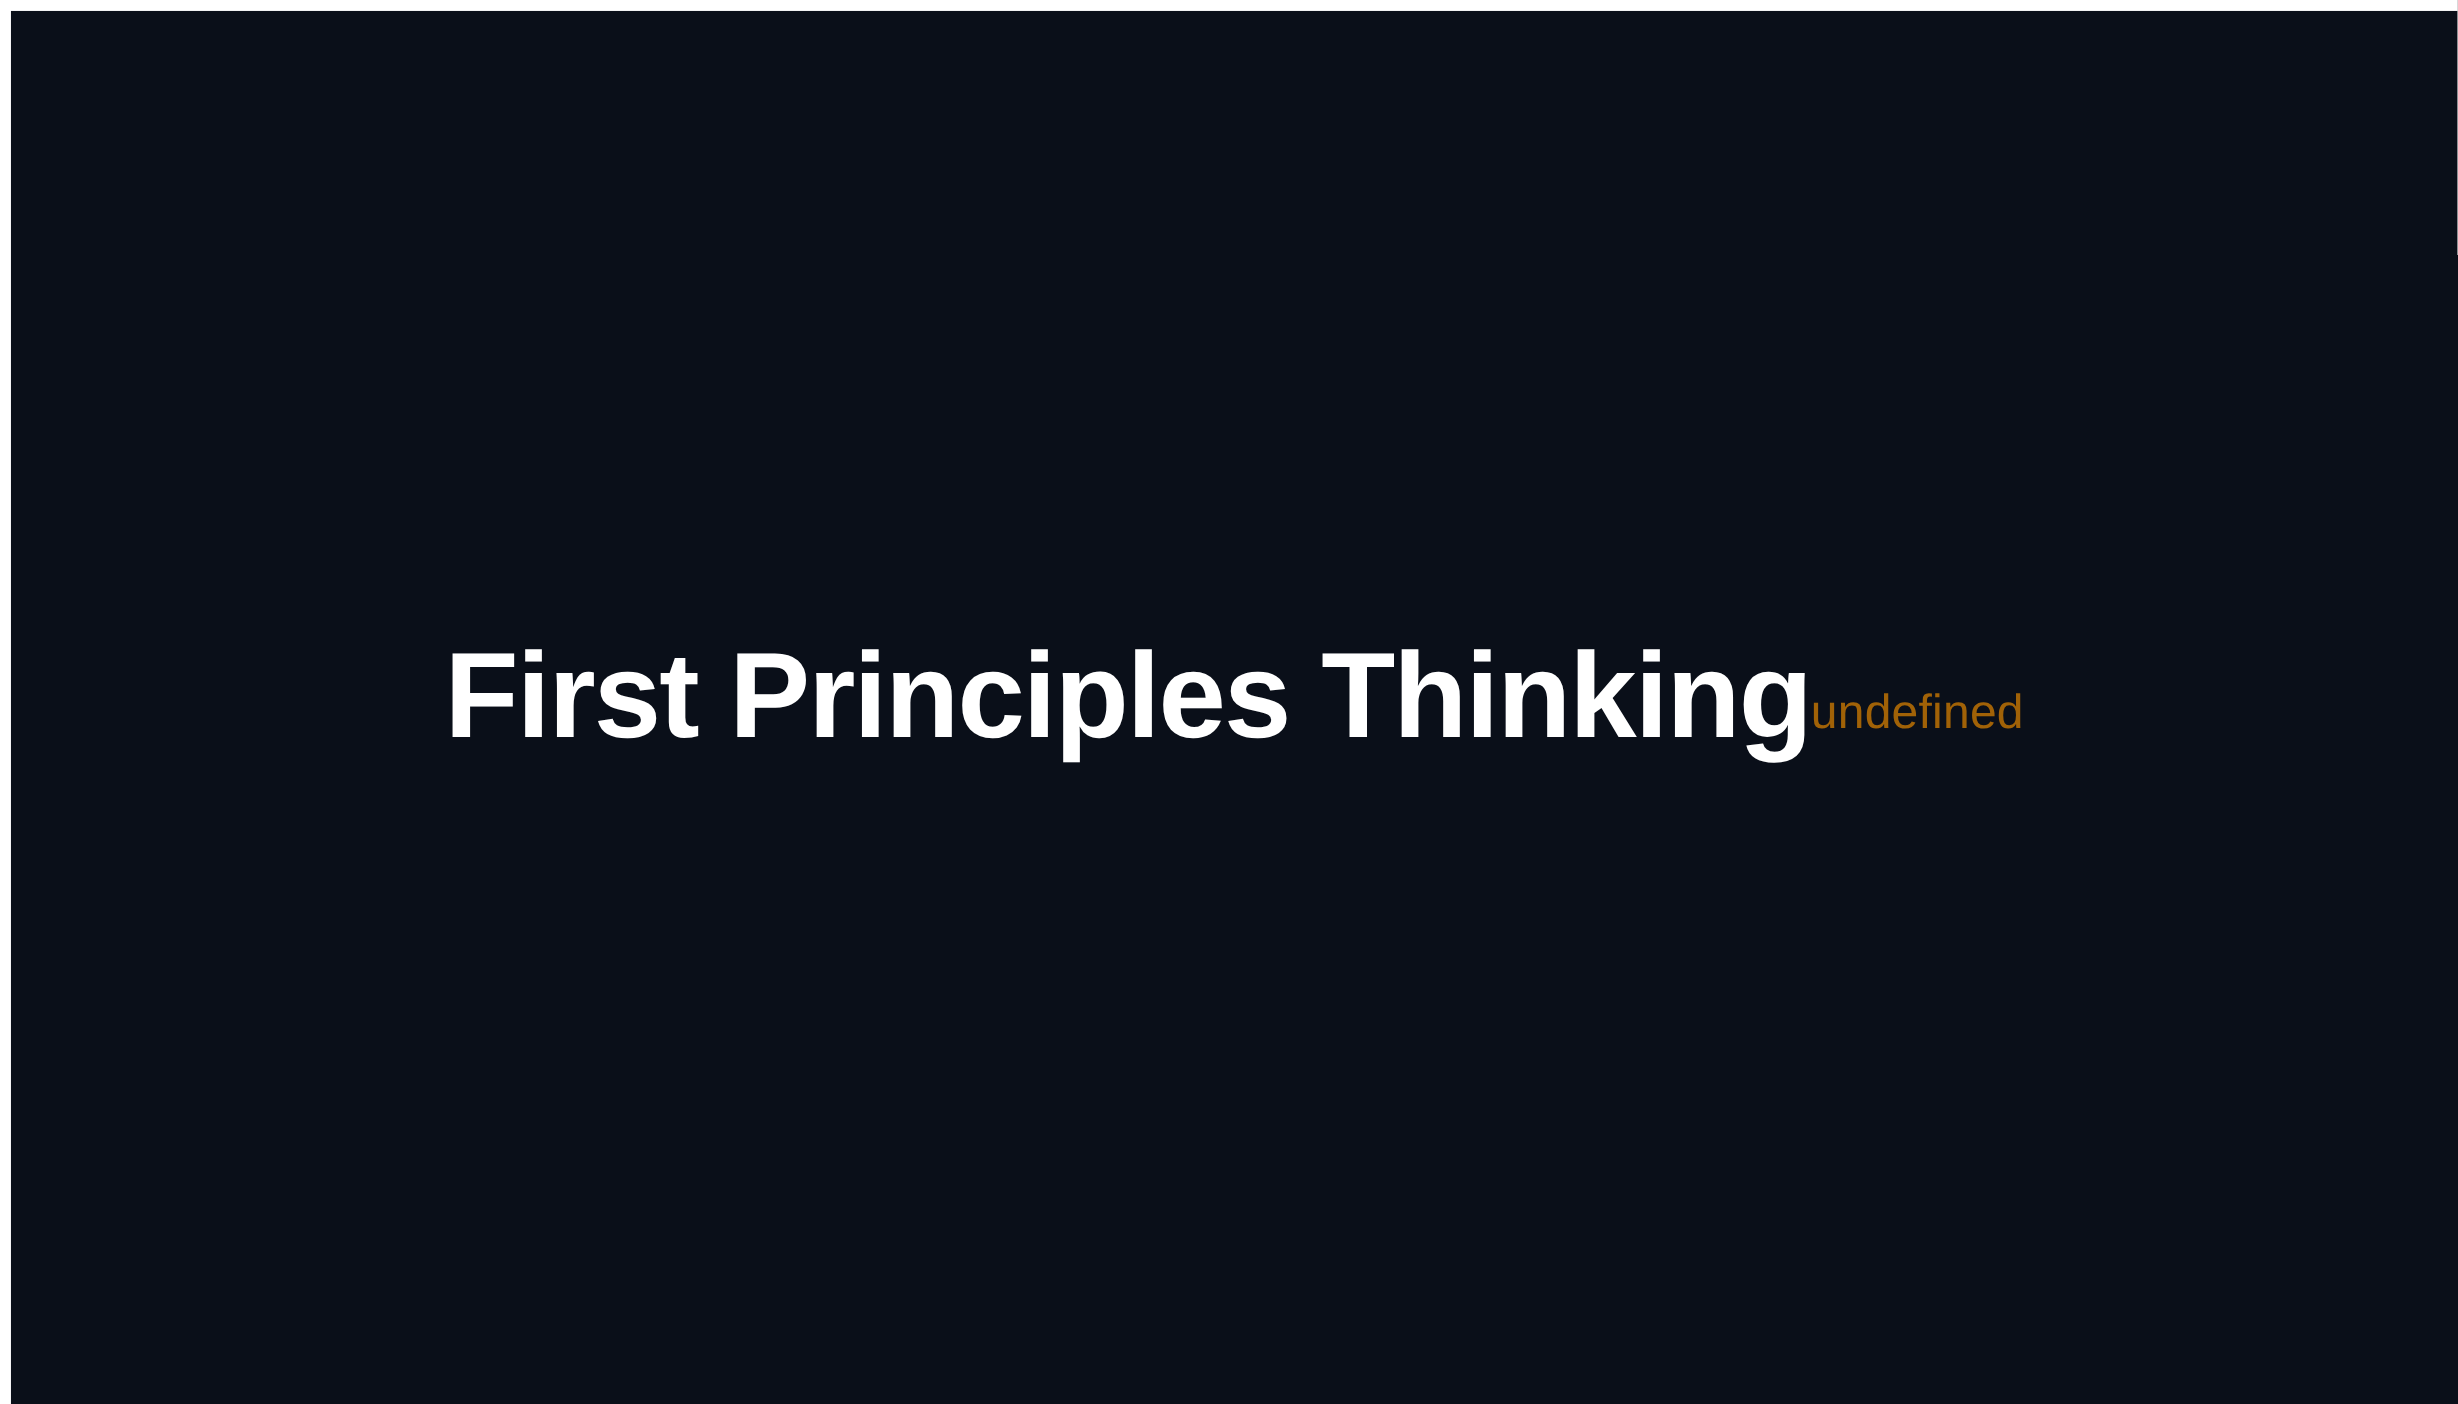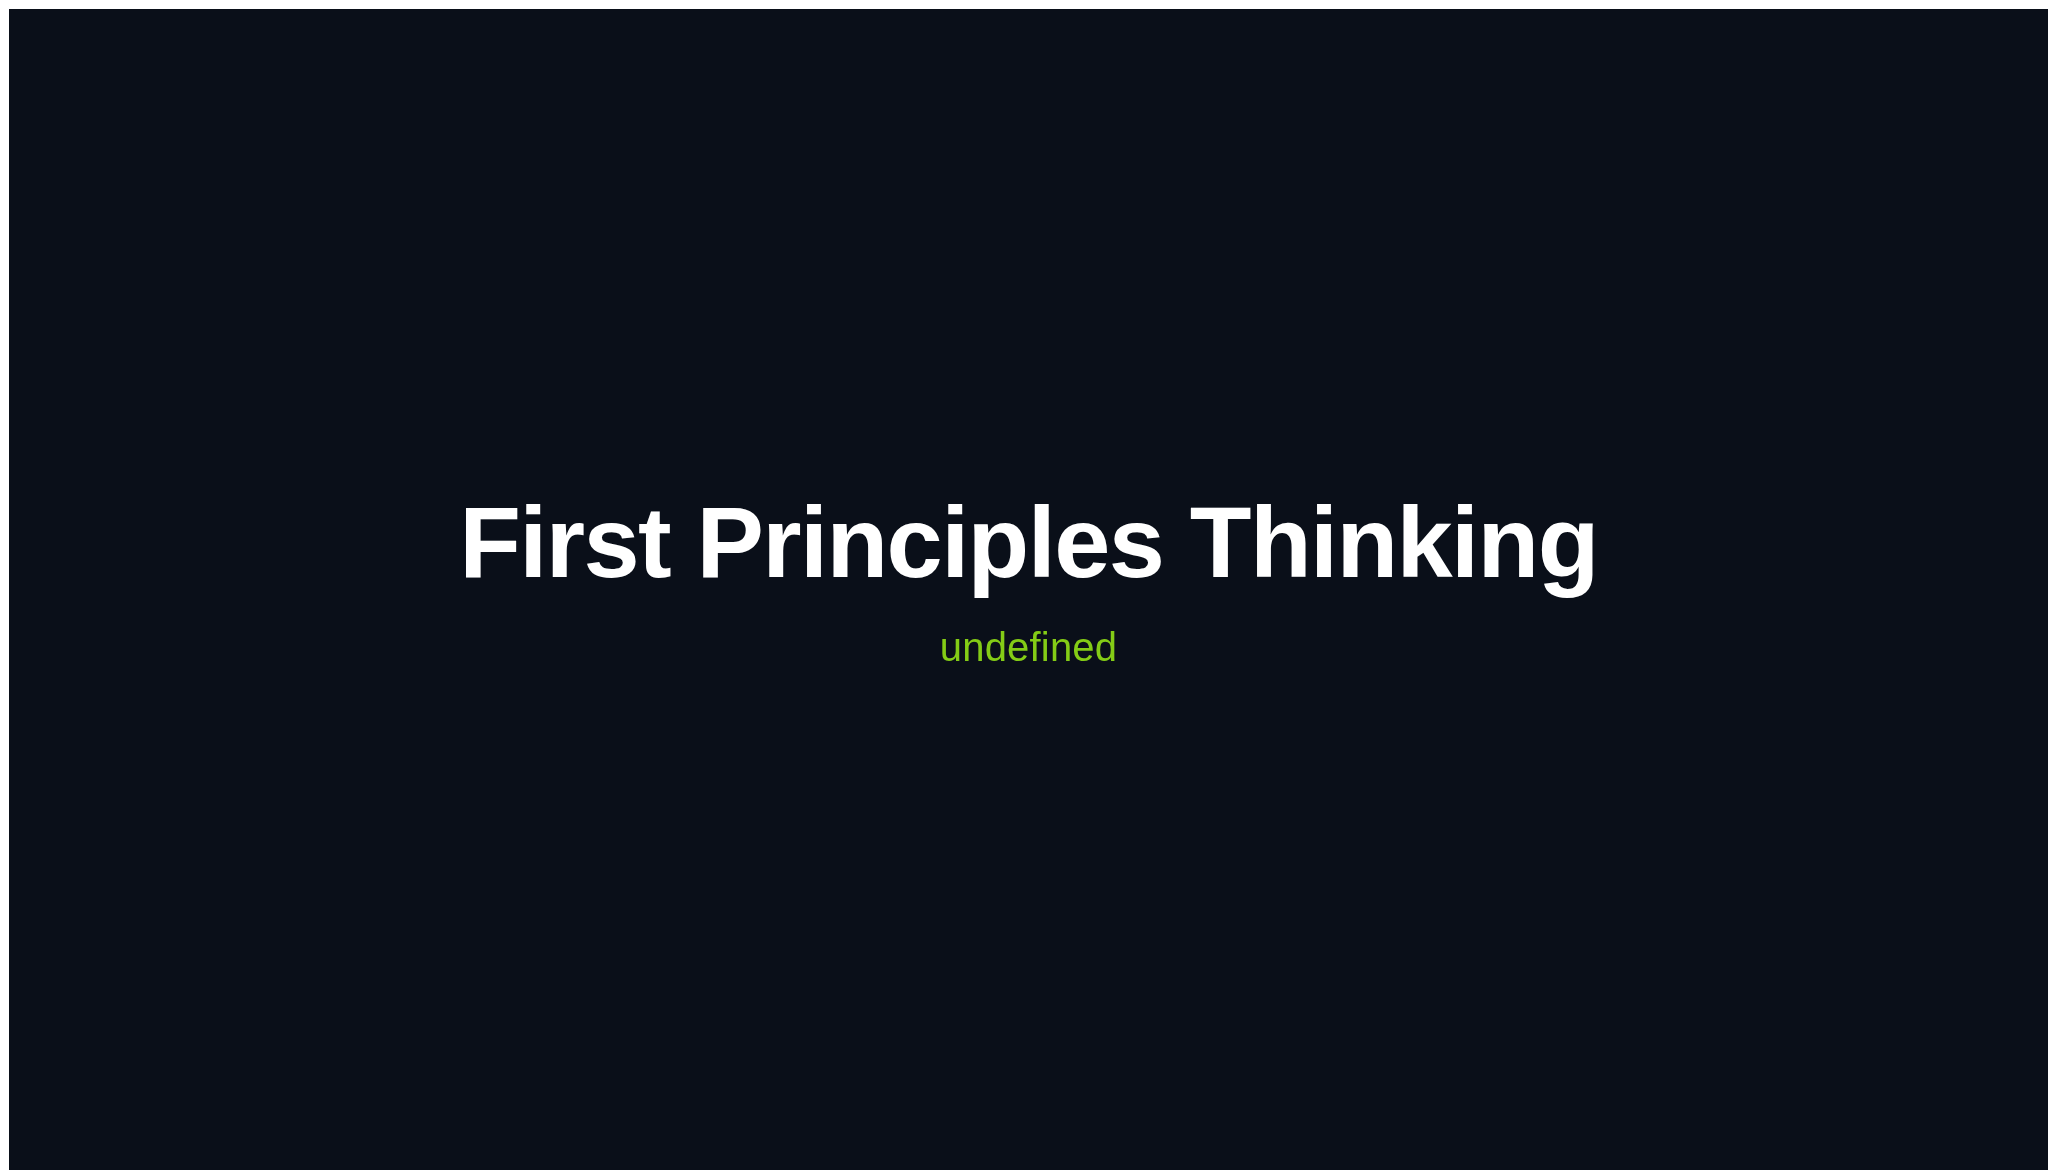--- a/index.html
+++ b/index.html
@@ -37,21 +37,20 @@
   }
 
   
   #title-block {
     position: absolute;
     left: 0;
     right: 0;
     top: 0;
     bottom: 0;
     display: flex;
-    flex-direction: column;
     align-items: center;
     justify-content: center;
     text-align: center;
     padding: 0 80px;
     box-sizing: border-box;
     transform: translateY(-9px);
   }
 
   #slide-title {
     margin: 0;
@@ -65,21 +64,21 @@
   }
 
   #slide-subtitle {
     margin: 0;
     margin-top: 26px;
     font-family: "Liberation Sans", "DejaVu Sans", sans-serif;
     font-weight: 400;
     font-size: 40px;
     line-height: 1.25;
     letter-spacing: 0.2px;
-    color: #84cc16;
+    color: #a16207;
     white-space: nowrap;
   }
 </style>
 </head>
 <body>
 
 <div id="slide-viewport">
   <div id="slide">
 
     <div id="title-block">

